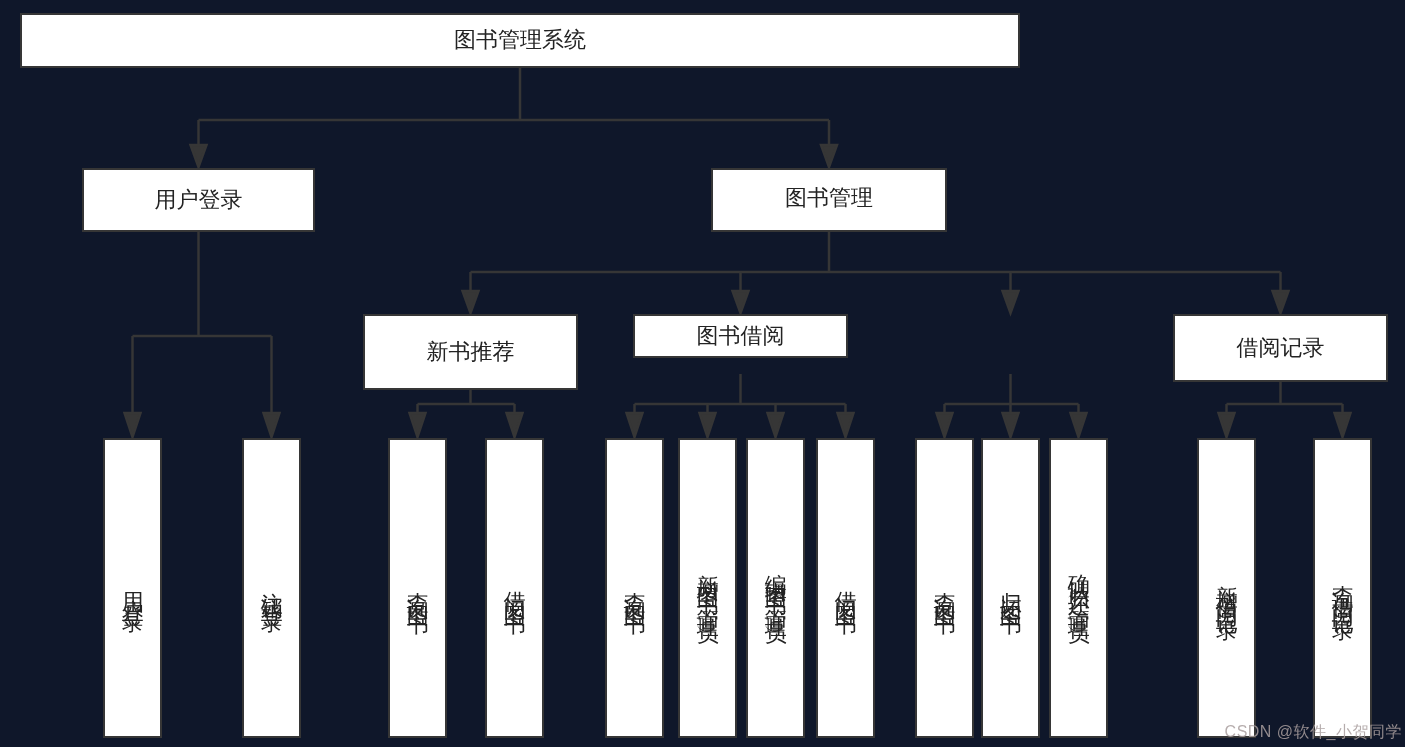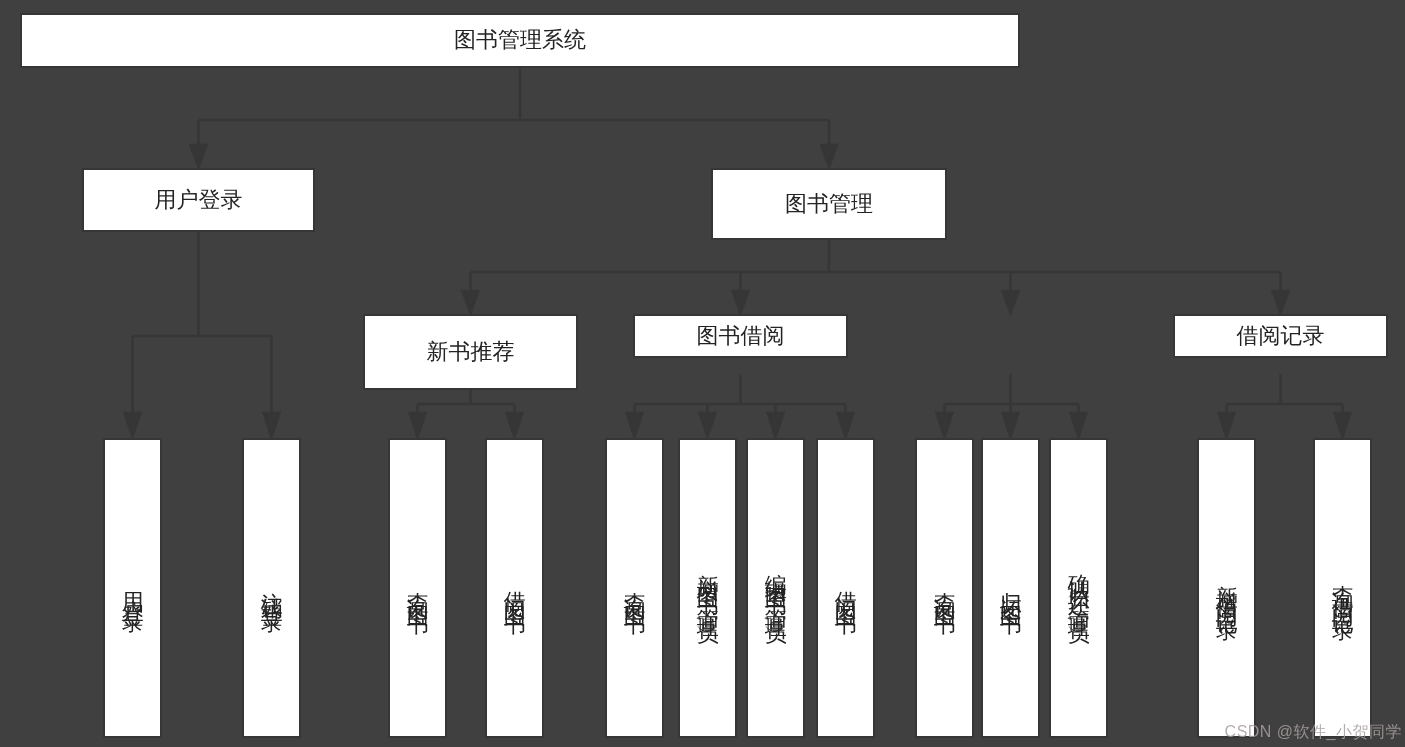--- a/index.html
+++ b/index.html
@@ -1,17 +1,17 @@
 <!DOCTYPE html>
 <html><head>
 <meta charset="utf-8">
 <style>
   html,body{margin:0;padding:0;background:#ffffff;}
   body{font-family:"Liberation Sans","DejaVu Sans",sans-serif;}
-  .stage{position:relative;width:1405px;height:747px;background:#404040;overflow:hidden;}
+  .stage{position:relative;width:1405px;height:747px;background:#0f172a;overflow:hidden;}
   svg.wires{position:absolute;left:0;top:0;z-index:1;}
   .box{
     position:absolute;
     box-sizing:border-box;
     background:#ffffff;
     border:2.5px solid #363636;
     display:flex;
     align-items:center;
     justify-content:center;
     color:#232323;
@@ -21,25 +21,25 @@
   }
   .v-box span{
     writing-mode:vertical-rl;
     text-orientation:mixed;
     letter-spacing:0.32em;
     white-space:nowrap;
   }
   
   .n-root{left:20px;top:13px;width:1000px;height:55px;}
   .n-l2a{left:82px;top:168px;width:233px;height:64px;}
-  .n-l2b{left:711px;top:168px;width:236px;height:72px;}
+  .n-l2b{left:711px;top:168px;width:236px;height:64px;font-family:Liberation Mono, monospace;}
   .n-l3a{left:363px;top:314px;width:215px;height:76px;}
   .n-l3b{left:633px;top:314px;width:215px;height:44px;}
   .n-l3c{left:903px;top:314px;width:215px;height:60px;}
-  .n-l3d{left:1173px;top:314px;width:215px;height:44px;}
+  .n-l3d{left:1173px;top:314px;width:215px;height:68px;}
   .leaf{top:438px;width:59px;height:300px;}
   .lf1{left:103px;}  .lf2{left:242px;}
   .lf3{left:388px;}  .lf4{left:485px;}
   .lf5{left:605px;}  .lf6{left:678px;}
   .lf7{left:746px;}  .lf8{left:816px;}
   .lf9{left:915px;}  .lf10{left:981px;} .lf11{left:1049px;}
   .lf12{left:1197px;}.lf13{left:1313px;}
   .watermark{
     position:absolute;
     right:3px;

